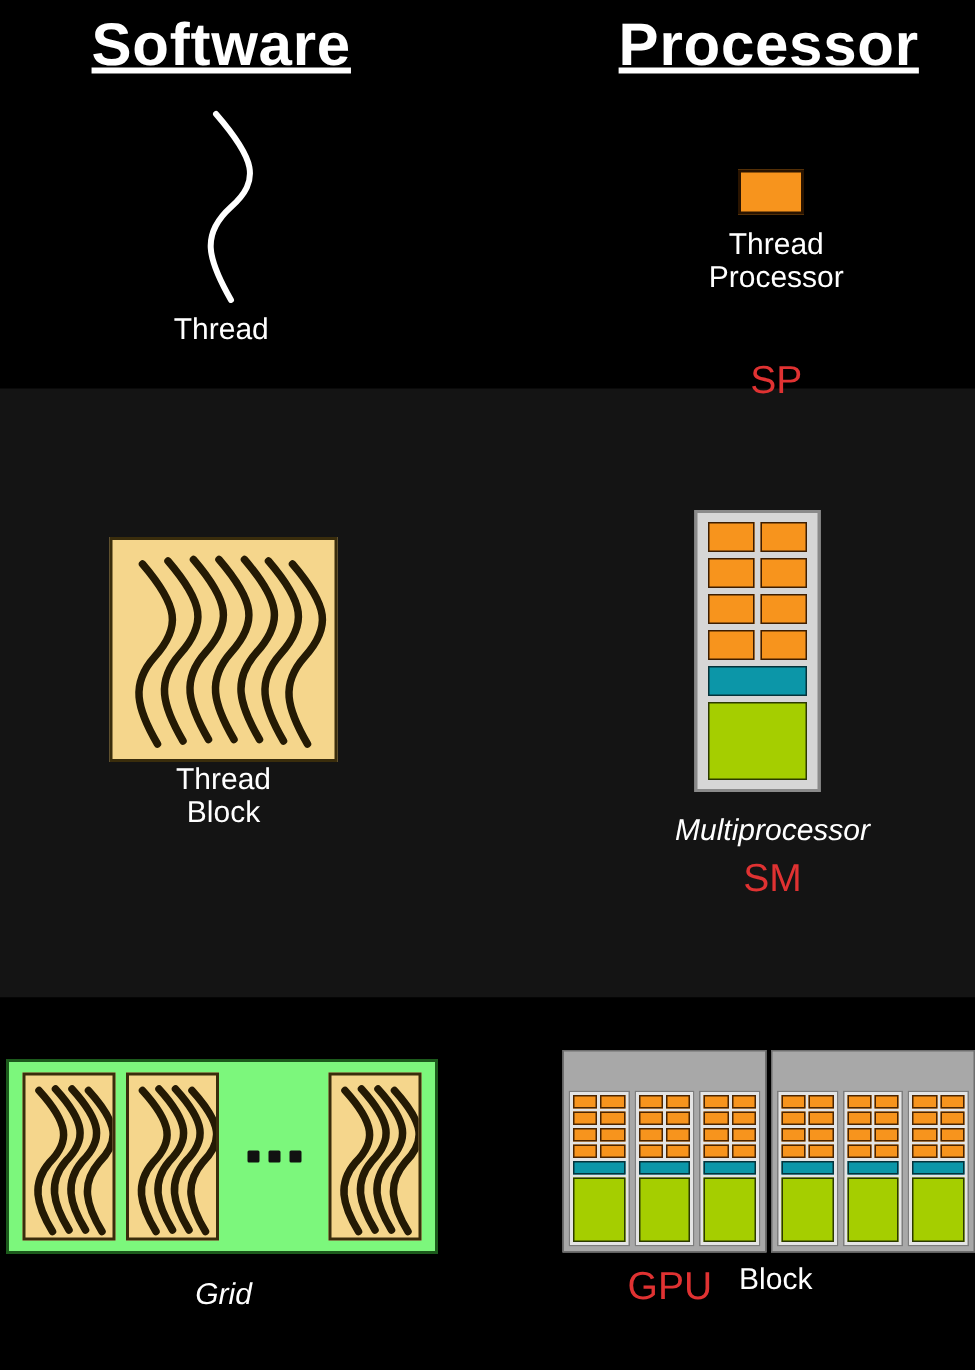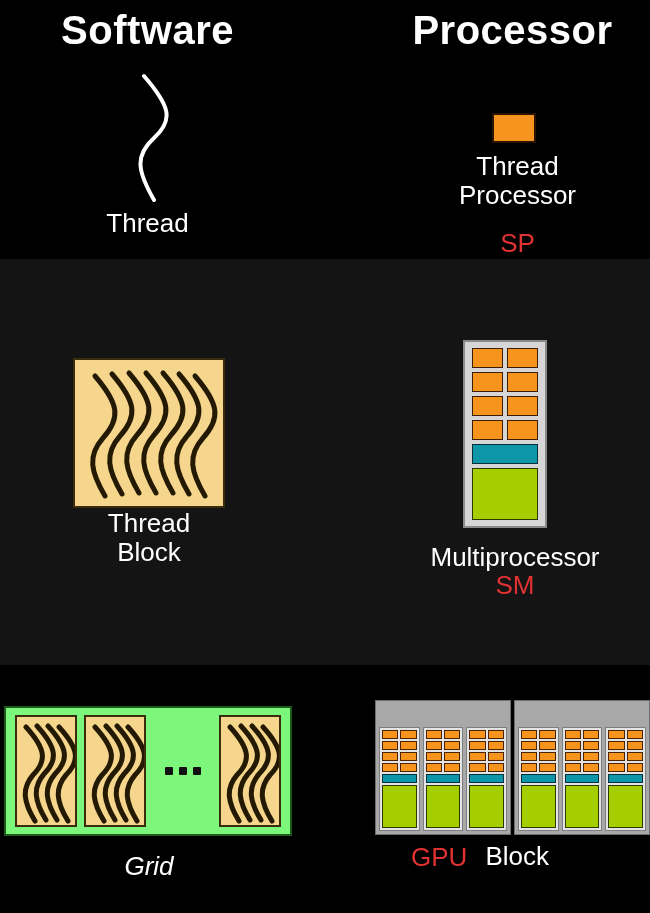--- a/index.html
+++ b/index.html
@@ -6,23 +6,23 @@
   body{width:650px;height:913px;position:relative;overflow:hidden;
        font-family:"Liberation Sans","DejaVu Sans",sans-serif;}
 
   .band{position:absolute;left:0;width:650px;}
   #band-top{top:0;height:259px;background:#000000;}
   #band-mid{top:259px;height:406px;background:#141414;}
   #band-bot{top:665px;height:248px;background:#000000;}
 
   .col{position:absolute;}
   .hdr{position:absolute;top:8px;font-size:40px;font-weight:bold;color:#ffffff;
-       letter-spacing:.5px;text-align:center;width:100%;}
-
-  .lbl{color:#ffffff;font-size:26px;text-align:center;line-height:1.12;
+       letter-spacing:.5px;text-align:center;width:100%;text-decoration:underline;}
+
+  .lbl{color:#ffffff;font-size:20px;text-align:center;line-height:1.12;
        white-space:pre-line;}
   .lbl-red{color:#e03232;font-size:26px;text-align:center;}
 
   
   #thread-curve{position:absolute;left:110px;top:72px;width:90px;height:130px;}
 
   
   #sp-square{position:absolute;left:492px;top:113px;width:44px;height:30px;
              background:#f7941d;border:2px solid #2a1400;box-sizing:border-box;}
 
@@ -59,23 +59,23 @@
   .mini-mp{flex:1;background:#e4e4e4;border:1px solid #7d7d7d;box-sizing:border-box;
            display:flex;flex-direction:column;gap:2px;padding:2px;}
   .mini-sp-grid{display:grid;grid-template-columns:1fr 1fr;gap:2px;}
   .mini-sp{background:#f7941d;border:1px solid #4a2400;box-sizing:border-box;height:9px;}
   .mini-teal{background:#0c96a8;border:1px solid #05323a;box-sizing:border-box;height:9px;}
   .mini-green{background:#a5ce00;border:1px solid #2c3a00;box-sizing:border-box;flex:1;min-height:26px;}
 
   
   #lbl-thread{position:absolute;left:60px;top:209px;width:175px;}
   #lbl-thread-processor{position:absolute;left:420px;top:152px;width:195px;}
-  #lbl-sp{position:absolute;left:420px;top:228px;width:195px;}
+  #lbl-sp{position:absolute;left:420px;top:238px;width:195px;}
   #lbl-thread-block{position:absolute;left:58px;top:509px;width:182px;}
-  #lbl-multiprocessor{position:absolute;left:395px;top:543px;width:240px;}
+  #lbl-multiprocessor{position:absolute;left:395px;top:543px;width:240px;font-style:italic;}
   #lbl-sm{position:absolute;left:395px;top:570px;width:240px;}
   #lbl-grid{position:absolute;left:58px;top:852px;width:182px;font-style:italic;}
   #lbl-gpu-row{position:absolute;left:355px;top:842px;width:250px;
                display:flex;justify-content:center;align-items:flex-start;gap:18px;}
 </style>
 </head>
 <body>
 
 <div class="band" id="band-top"></div>
 <div class="band" id="band-mid"></div>

